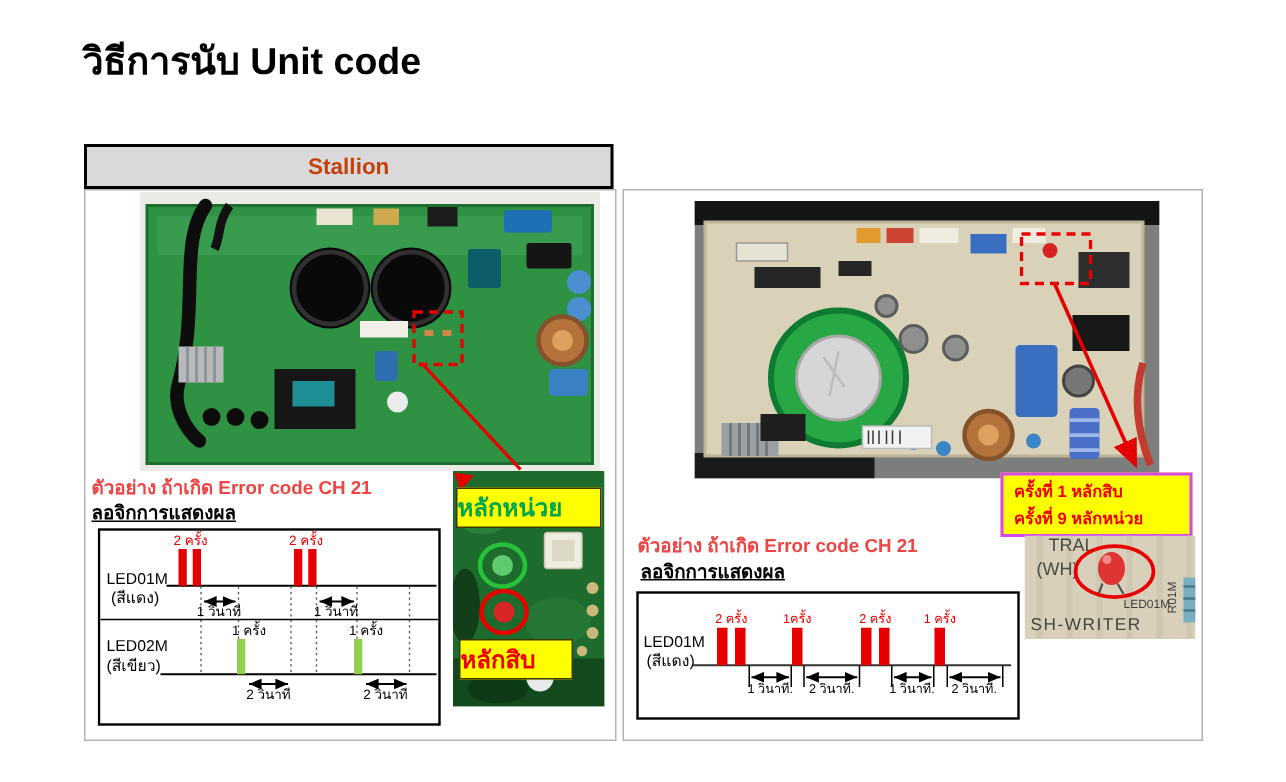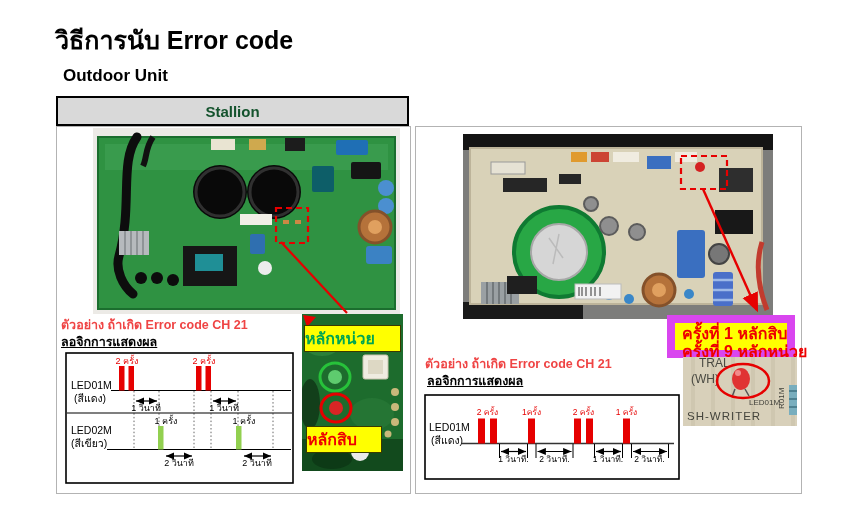--- a/index.html
+++ b/index.html
@@ -4,43 +4,42 @@
 <style>
   html,body{margin:0;padding:0;background:#fff;}
   *{box-sizing:border-box;}
   body, svg text{font-family:"Liberation Sans", sans-serif;}
   #page{position:relative;width:857px;height:521px;background:#fff;overflow:hidden;}
   .abs{position:absolute;}
   #slide-title{left:55px;top:20px;font-size:25px;font-weight:bold;color:#000;}
   #slide-subtitle{left:63px;top:66px;font-size:17px;font-weight:bold;color:#000;}
   .hdr-cell{top:96px;height:30px;background:#d9d9d9;border:2px solid #000;
             display:flex;align-items:center;justify-content:center;
-            font-size:15px;font-weight:bold;color:#14532d;}
+            font-size:15px;font-weight:bold;color:#c2410c;}
   #hdr-stallion{left:56px;width:353px;}
   #hdr-pinv{left:415px;width:387px;}
   .body-cell{top:126px;height:368px;background:#fff;border:1px solid #b3b3b3;}
   #col-stallion{left:56px;width:355px;}
   #col-pinv{left:415px;width:387px;}
   .example-line{font-size:12.5px;font-weight:bold;color:#ef4444;white-space:nowrap;}
   .logic-line{font-size:12.5px;font-weight:bold;color:#000;text-decoration:underline;white-space:nowrap;text-align:center;}
   .ytag{background:#ffff00;border:1px solid #3a3a00;font-weight:bold;text-align:center;
         display:flex;align-items:center;justify-content:flex-start;white-space:nowrap;}
   #tag-units{left:247px;top:198px;width:97px;height:27px;font-size:16px;color:#00a651;}
   #tag-tens{left:249px;top:299px;width:76px;height:27px;font-size:16px;color:#ee0000;}
   #pinv-callout{left:251px;top:188px;width:128px;height:43px;background:#ffff00;
-        border:8px solid #d946ef;color:#ee0000;font-weight:bold;font-size:16px;
+        border:2px solid #d946ef;color:#ee0000;font-weight:bold;font-size:11px;
         line-height:18px;padding:2px 0 0 7px;white-space:nowrap;}
 </style>
 </head>
 <body>
 
 <div id="page">
 
-  <div id="slide-title" class="abs">วิธีการนับ Error code</div>
-  <div id="slide-subtitle" class="abs">Outdoor Unit</div>
+  <div id="slide-title" class="abs">วิธีการนับ Unit code</div>
 
   <div id="hdr-stallion" class="abs hdr-cell">
     <span>Stallion</span>
   </div>
 
   <div id="col-stallion" class="abs body-cell">
 
     <svg class="abs" style="left:36px;top:1px;" width="307" height="186" viewBox="0 0 307 186">
       <rect width="307" height="186" fill="#eceae6"></rect>
       <rect x="5" y="9" width="297" height="172" fill="#2f9242" stroke="#1b6e2e" stroke-width="2"></rect>

